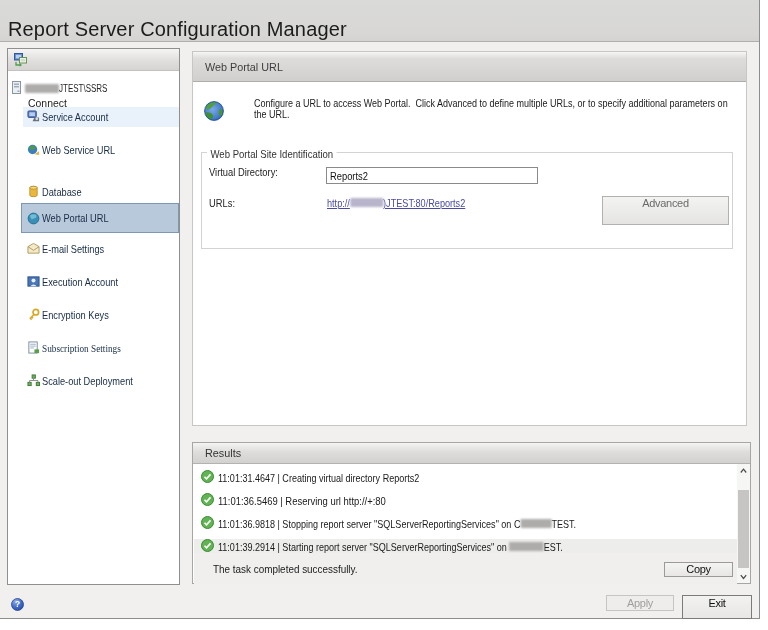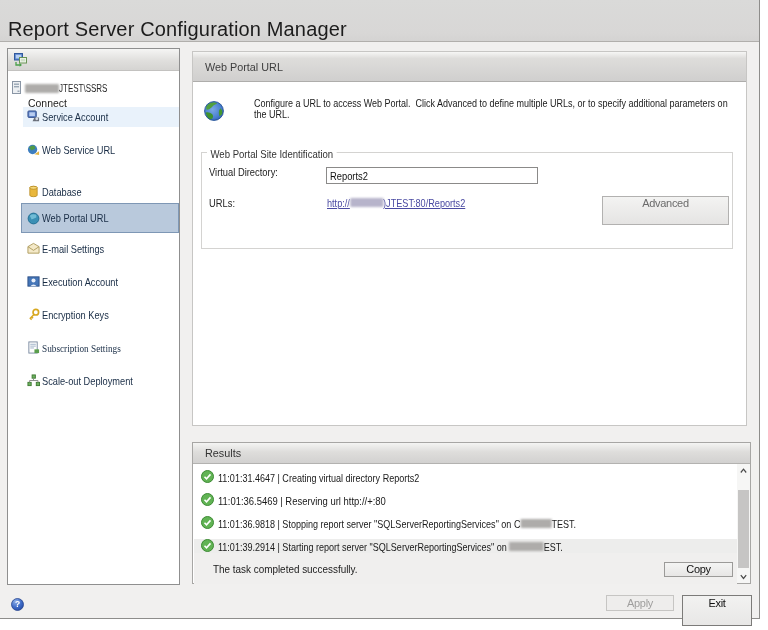--- a/index.html
+++ b/index.html
@@ -47,21 +47,21 @@
   #row4band { left:1px; top:96px; width:543px; height:14px; background:#ededec; }
   #bottomband { left:1px; top:110px; width:543px; height:31px; background:#f0efee;padding-left:18px; }
   #tasktxt { left:19px; top:10px; font-size:11px; color:#1b1b1b; }
   #btncopy { left:470px; top:9px; width:69px; height:15px; border:1px solid #9b9a98; background:linear-gradient(180deg,#f4f4f3,#e7e6e5); font-size:11px; color:#111; text-align:center; letter-spacing:-0.3px; line-height:13px; }
   
   #sbar { left:544px; top:21px; width:13px; height:119px; background:#f6f6f5; }
   #sbthumb { left:1px; top:26px; width:11px; height:78px; background:#c6c5c4; }
 
   
   #btnapply { left:606px; top:595px; width:68px; height:16px; border:1px solid #c6c5c3; background:#eeedec; font-size:11px; color:#9f9e9d; text-align:center; letter-spacing:-0.3px; line-height:14px; }
-  #btnexit { left:682px; top:595px; width:70px; height:31px; border:1px solid #7c7b79; background:linear-gradient(180deg,#f2f2f1,#e8e7e6); font-size:11px; color:#111; text-align:center; letter-spacing:-0.3px; line-height:14px; }
+  #btnexit { left:682px; top:595px; width:70px; height:24px; border:1px solid #7c7b79; background:linear-gradient(180deg,#f2f2f1,#e8e7e6); font-size:11px; color:#111; text-align:center; letter-spacing:-0.3px; line-height:14px; }
 </style>
 </head>
 <body>
 <div id="stage">
   <div id="win"></div>
   <div class="abs" id="titlebar"></div>
   <div class="abs" id="title">Report Server Configuration Manager</div>
 
   <div class="abs" id="sidebar">
     <div class="abs" id="connecthdr"></div>

